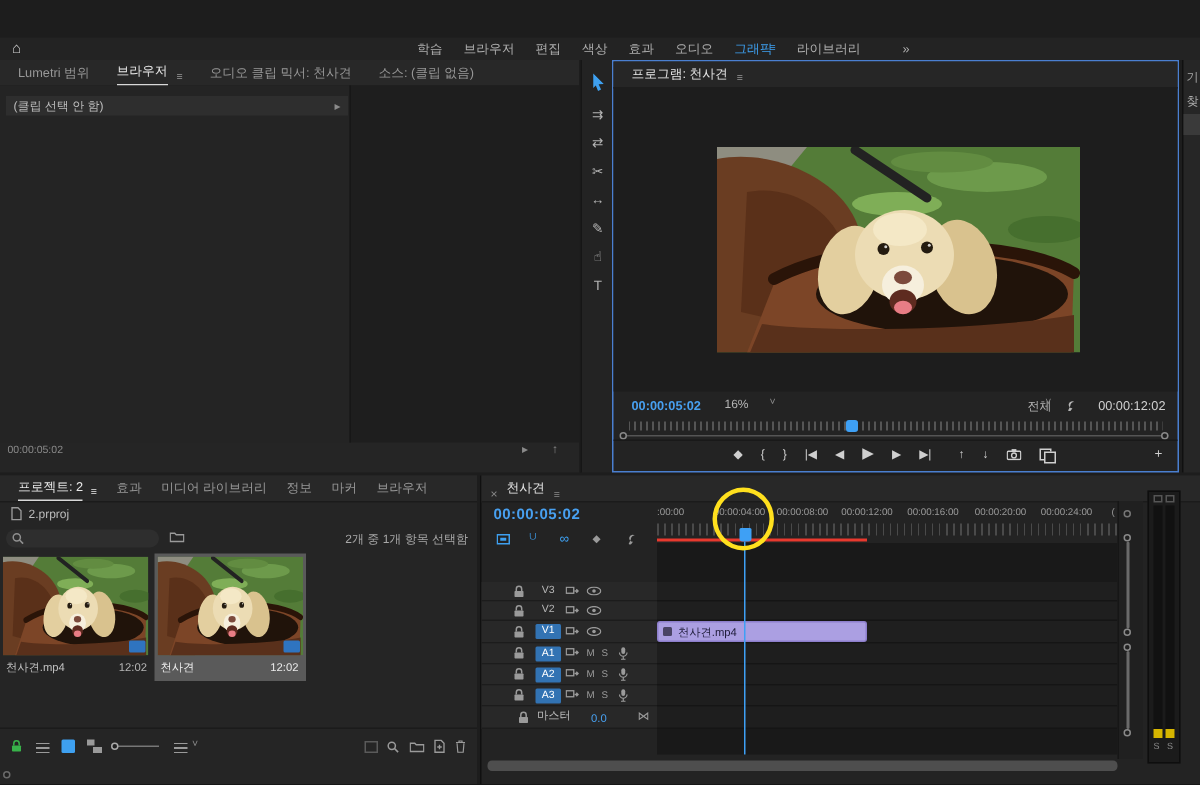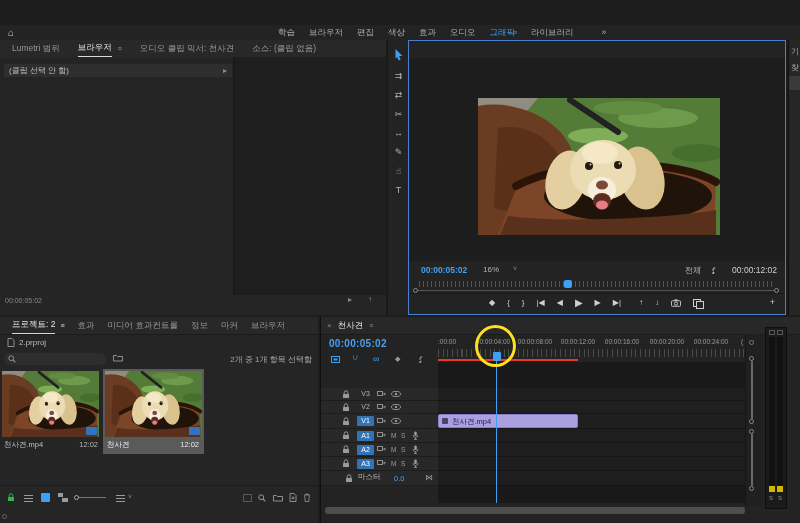--- a/index.html
+++ b/index.html
@@ -13,21 +13,21 @@
   .pr-icon{left:3px;top:1px;width:10px;height:10px;background:#2a1240;border:1px solid #7a5fd0;border-radius:1px;
            color:#c9a6ff;font-size:6px;line-height:9px;text-align:center;box-sizing:border-box;}
   .menubar{left:0;top:12px;width:800px;height:12px;background:#2b2b2b;border-bottom:1px solid #1a1a1a;
            color:#c4c4c4;font-size:8px;line-height:12px;display:flex;gap:11px;padding-left:5px;box-sizing:border-box;}
   .wsbar{left:0;top:25px;width:800px;height:15px;background:#232323;color:#b0b0b0;font-size:8.5px;line-height:15px;}
   .wstabs{position:absolute;left:278px;top:0;display:flex;gap:14px;}
   .wstab{color:#b0b0b0;cursor:default;}
   .wstab.active{color:#3ea0f0;}
   
   .panel{background:#252525;box-sizing:border-box;}
-  .ptabs{height:17px;background:#282828;display:flex;gap:18px;align-items:center;padding-left:12px;
+  .ptabs{height:17px;background:#282828;display:flex;gap:18px;align-items:flex-end;padding-left:12px;
          font-size:8.5px;color:#989898;border-bottom:1px solid #1b1b1b;}
   .ptab{position:relative;padding:2px 0;}
   .ptab.active{color:#e8e8e8;border-bottom:1px solid #d8d8d8;}
   .blue{color:#48a0f0;}
   .mini{font-size:7px;}
   
   .tools{left:387px;top:40px;width:21px;height:275px;background:#232323;border-left:1px solid #161616;}
   .tool{width:21px;height:19px;text-align:center;color:#b4b4b4;font-size:9px;line-height:19px;}
   .tool.active{color:#3ea0f0;}
   
@@ -171,20 +171,24 @@
     <div class="tool">⇉</div>
     <div class="tool">⇄</div>
     <div class="tool">✂</div>
     <div class="tool">↔</div>
     <div class="tool">✎</div>
     <div class="tool">☝</div>
     <div class="tool">T</div>
   </div>
 
   <div class="a panel" style="left:408px;top:40px;width:378px;height:275px;border:1px solid #4a7fd0;background:#232323">
+    <div class="ptabs" style="background:#262626">
+      <span class="ptab active" style="border-bottom:none">프로그램: 천사견</span>
+      <span class="ptab mini" style="margin-left:-12px">≡</span>
+    </div>
     <div class="a" style="left:0;top:17px;width:376px;height:203px;background:#1d1d1d">
       <svg class="a" style="left:69px;top:40px" width="242" height="137">
           <use href="#dog-scene"></use>
         </svg>
     </div>
 
     <span class="a txt blue" style="left:12px;top:224px;font-size:8.5px;font-weight:bold">00:00:05:02</span>
     <span class="a txt" style="left:74px;top:224px;font-size:8px;color:#b5b5b5">16%</span>
     <span class="a" style="left:104px;top:224px;font-size:7px;color:#8a8a8a">˅</span>
     <span class="a txt" style="right:84px;top:224px;font-size:8px;color:#b5b5b5">전체</span>
@@ -227,21 +231,21 @@
     <span class="a" style="left:2px;top:6px;font-size:8px;color:#aaa">기</span>
     <span class="a" style="left:2px;top:22px;font-size:8px;color:#aaa">찾</span>
     <div class="a" style="left:0;top:36px;width:12px;height:14px;background:#3a3a3a"></div>
   </div>
 
   <div class="a panel" style="left:0;top:317px;width:318px;height:206px">
     <div class="ptabs" style="gap:13px">
       <span class="ptab active">프로젝트: 2</span>
       <span class="ptab active mini" style="margin-left:-8px;border-bottom:none">≡</span>
       <span class="ptab">효과</span>
-      <span class="ptab">미디어 효과컨트롤</span>
+      <span class="ptab">미디어 라이브러리</span>
       <span class="ptab">정보</span>
       <span class="ptab">마커</span>
       <span class="ptab">브라우저</span>
     </div>
 
     <svg class="a ic" style="left:7px;top:21px" width="8" height="9">
         <use href="#ic-doc" color="#9a9a9a"></use>
       </svg>
     <span class="a txt" style="left:19px;top:21px;font-size:8px;color:#bdbdbd">2.prproj</span>
 

